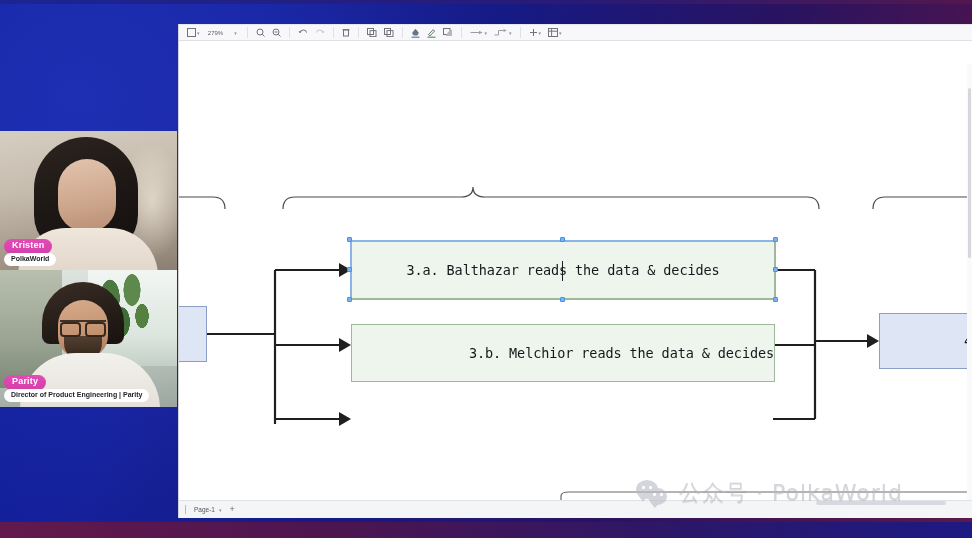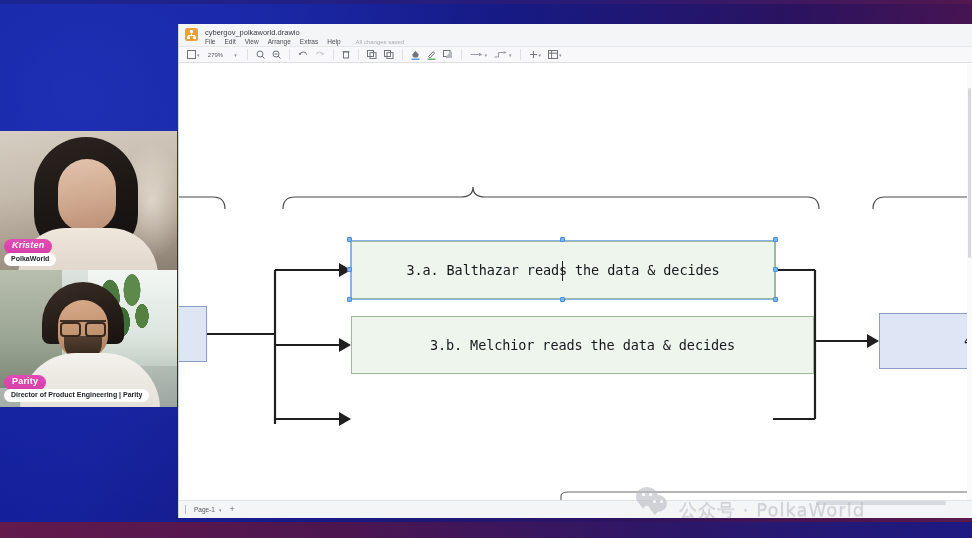--- a/index.html
+++ b/index.html
@@ -143,21 +143,21 @@
     position: absolute;
     background: #ffffff;
     color: #22242a;
     font-size: 7px;
     padding: 2px 7px 3px 7px;
     border-radius: 9px;
     white-space: nowrap;
     line-height: 1.1;
     font-weight: bold;
   }
-  #kristen-name { left: 4px; top: 239px; font-style: italic; }
+  #kristen-name { left: 4px; top: 239px; }
   #kristen-org  { left: 4px; top: 253px; }
   #karim-name   { left: 4px; top: 375px; }
   #karim-role   { left: 4px; top: 389px; }
 
   
   #drawio {
     position: absolute;
     left: 178px; top: 24px;
     width: 794px; height: 494px;
     background: #ffffff;
@@ -237,21 +237,21 @@
     background: #eef5ec;
     border: 1px solid #9fb79b;
     display: flex; align-items: center; justify-content: center;
     font-family: "DejaVu Sans Mono", monospace;
     font-size: 13.5px;
     color: #16181c;
     letter-spacing: -0.1px;
     white-space: nowrap;
   }
   #box-a { left: 172px; top: 177px; width: 424px; height: 58px; }
-  #box-b { left: 172px; top: 252px; width: 463px; height: 58px; }
+  #box-b { left: 172px; top: 260px; width: 424px; height: 58px; justify-content: flex-end; }
   #box-c { left: 170px; top: 326px; width: 424px; height: 58px; }
 
   
   .sel-frame {
     position: absolute;
     border: 1px solid #8ab4e8;
     pointer-events: none;
   }
   .sel-h {
     position: absolute; width: 5px; height: 5px;
@@ -317,26 +317,25 @@
 
   
   #watermark {
     position: absolute;
     left: 636px; top: 478px;
     display: flex; align-items: center; gap: 9px;
     opacity: 0.62;
   }
   #watermark .wm-text {
     font-family: "DejaVu Sans", sans-serif;
-    font-size: 18px;
+    font-size: 22px;
     color: #b9bcc4;
     letter-spacing: 1px;
     white-space: nowrap;
     text-shadow: 0 1px 1px rgba(0,0,0,0.18);
-    margin-top: 20px;
   }
   .wechat {
     position: relative; width: 34px; height: 26px;
   }
   .wechat .b1, .wechat .b2 {
     position: absolute; border-radius: 50%;
     background: #b9bcc4;
   }
   .wechat .b1 { left: 0; top: 0; width: 22px; height: 19px; }
   .wechat .b2 { left: 12px; top: 8px; width: 19px; height: 17px; }
@@ -383,40 +382,20 @@
       <div class="r-glasses"></div>
       <div class="r-beard"></div>
       <div class="r-shirt"></div>
     </div>
   </div>
   <div class="name-badge" id="karim-name">Parity</div>
   <div class="sub-badge" id="karim-role">Director of Product Engineering | Parity</div>
 
   <div id="drawio">
 
-    <div class="dw-titlebar">
-      <div class="dw-appicon">
-        <i class="b2"></i>
-          <i class="b1"></i>
-        <i class="n1"></i>
-          <i class="n2"></i>
-          <i class="n3"></i>
-      </div>
-      <div class="dw-filename">cybergov_polkaworld.drawio</div>
-
-      <div class="dw-menubar">
-        <span class="dw-menu-item">File</span>
-        <span class="dw-menu-item">Edit</span>
-        <span class="dw-menu-item">View</span>
-        <span class="dw-menu-item">Arrange</span>
-        <span class="dw-menu-item">Extras</span>
-        <span class="dw-menu-item">Help</span>
-        <span class="dw-saved">All changes saved</span>
-      </div>
-    </div>
 
     <div class="dw-toolbar">
       <span class="tb">
         <svg width="9" height="9" viewBox="0 0 9 9">
             <rect x="0.5" y="0.5" width="8" height="8" fill="none" stroke="#70737b"></rect>
           </svg>
         <span class="tb-caret">▾</span>
       </span>
       <span class="tb zoom">279%</span>
       <span class="tb">

